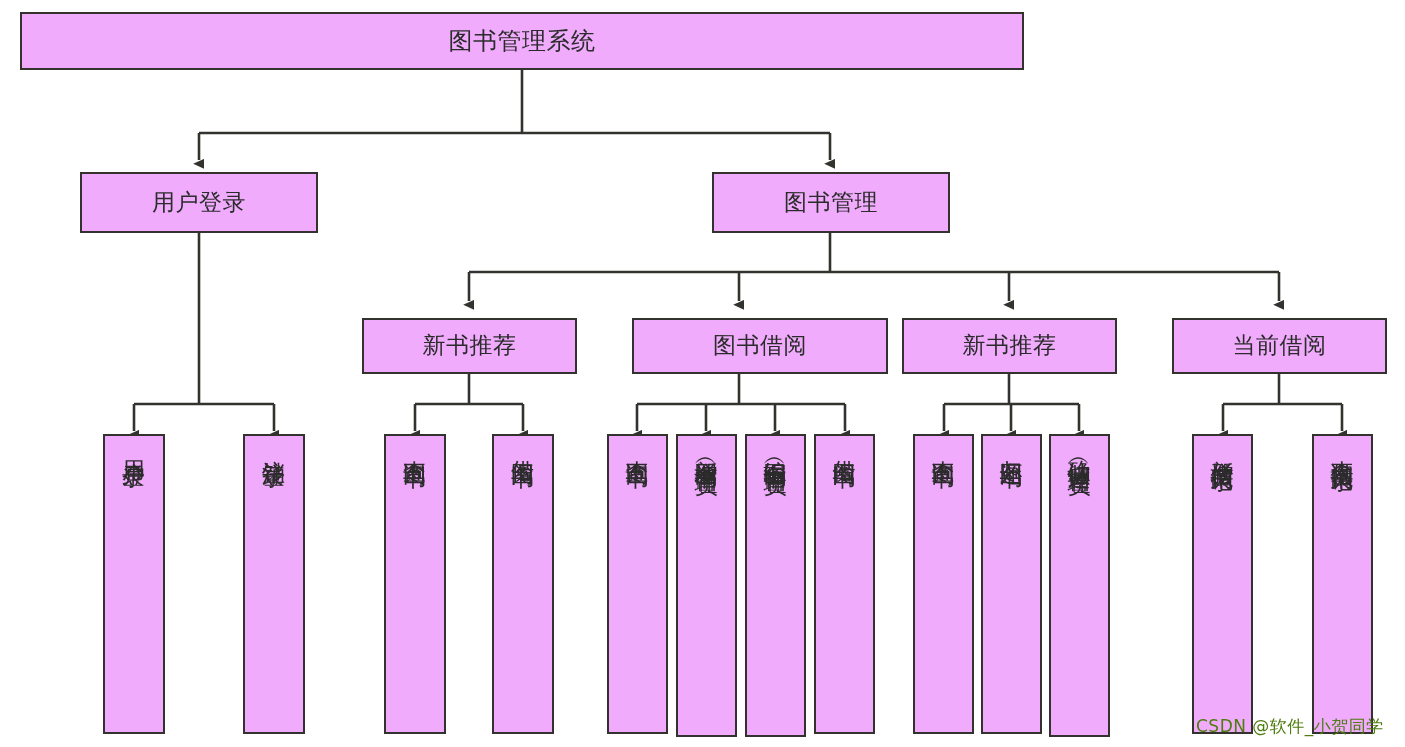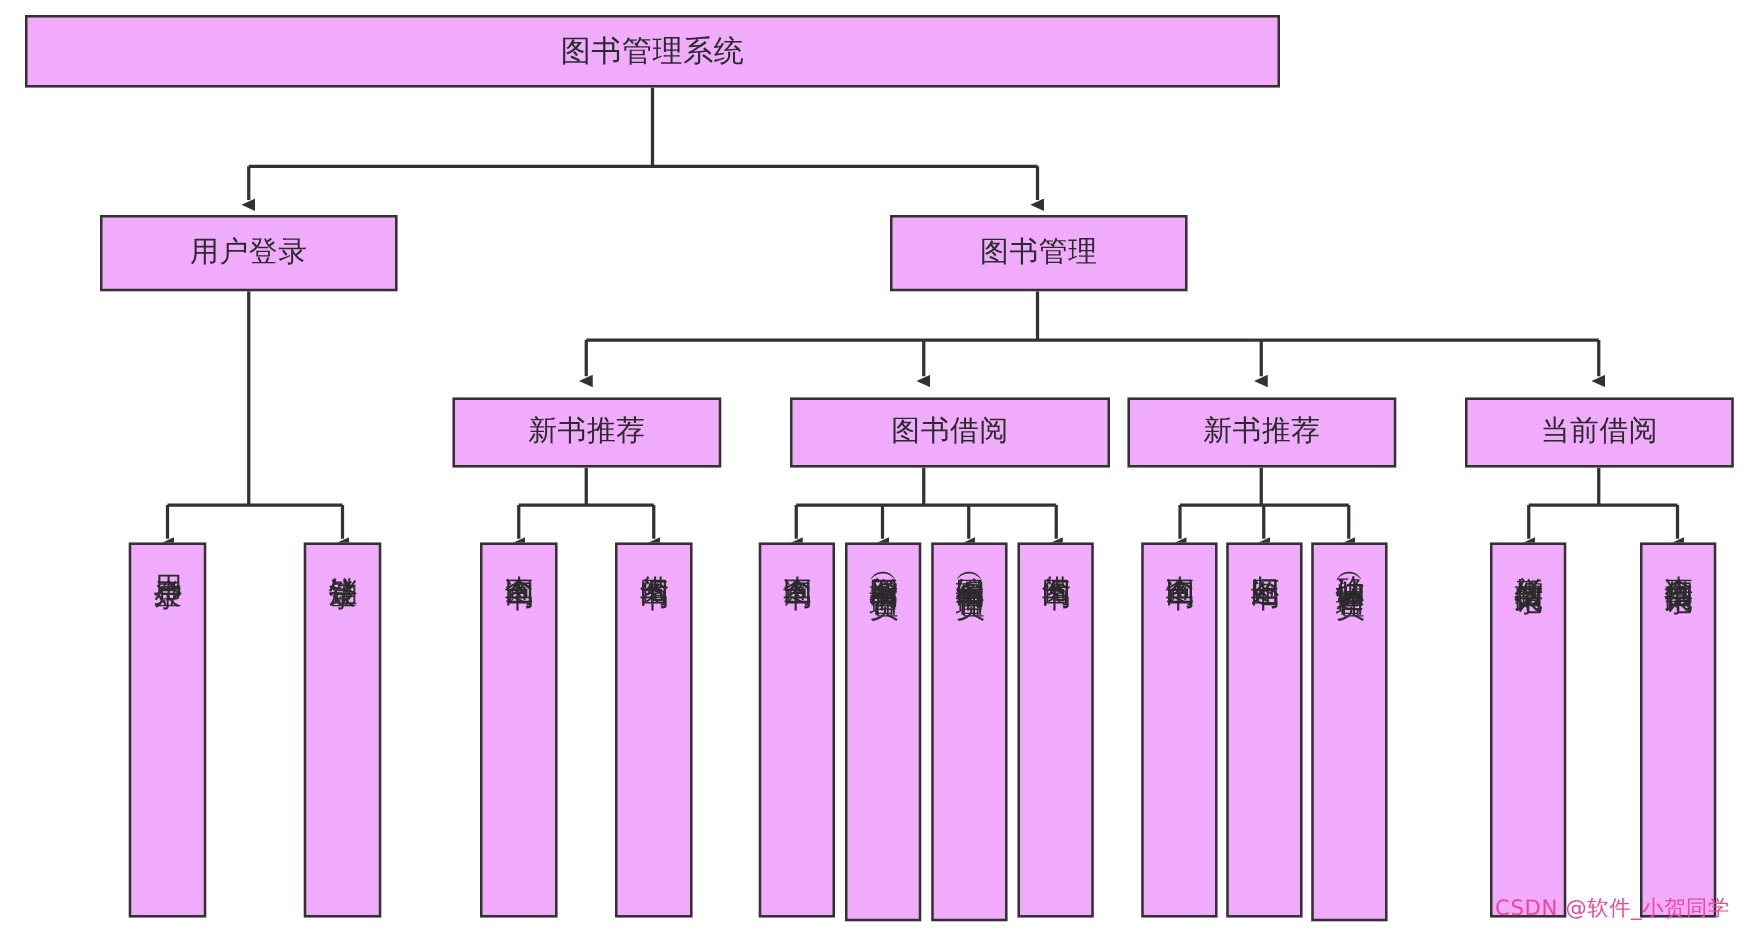--- a/index.html
+++ b/index.html
@@ -60,21 +60,21 @@
     writing-mode: vertical-rl;
     text-orientation: upright;
     font-size: 23px;
     line-height: 1.05;
     letter-spacing: 2px;
     white-space: nowrap;
   }
   .watermark {
     position: absolute;
     font-size: 17px;
-    color: #ec4899;
+    color: #4d7c0f;
     white-space: nowrap;
     z-index: 3;
     letter-spacing: 0.5px;
   }
 </style>
 </head>
 <body>
 
 <div id="canvas">
 

